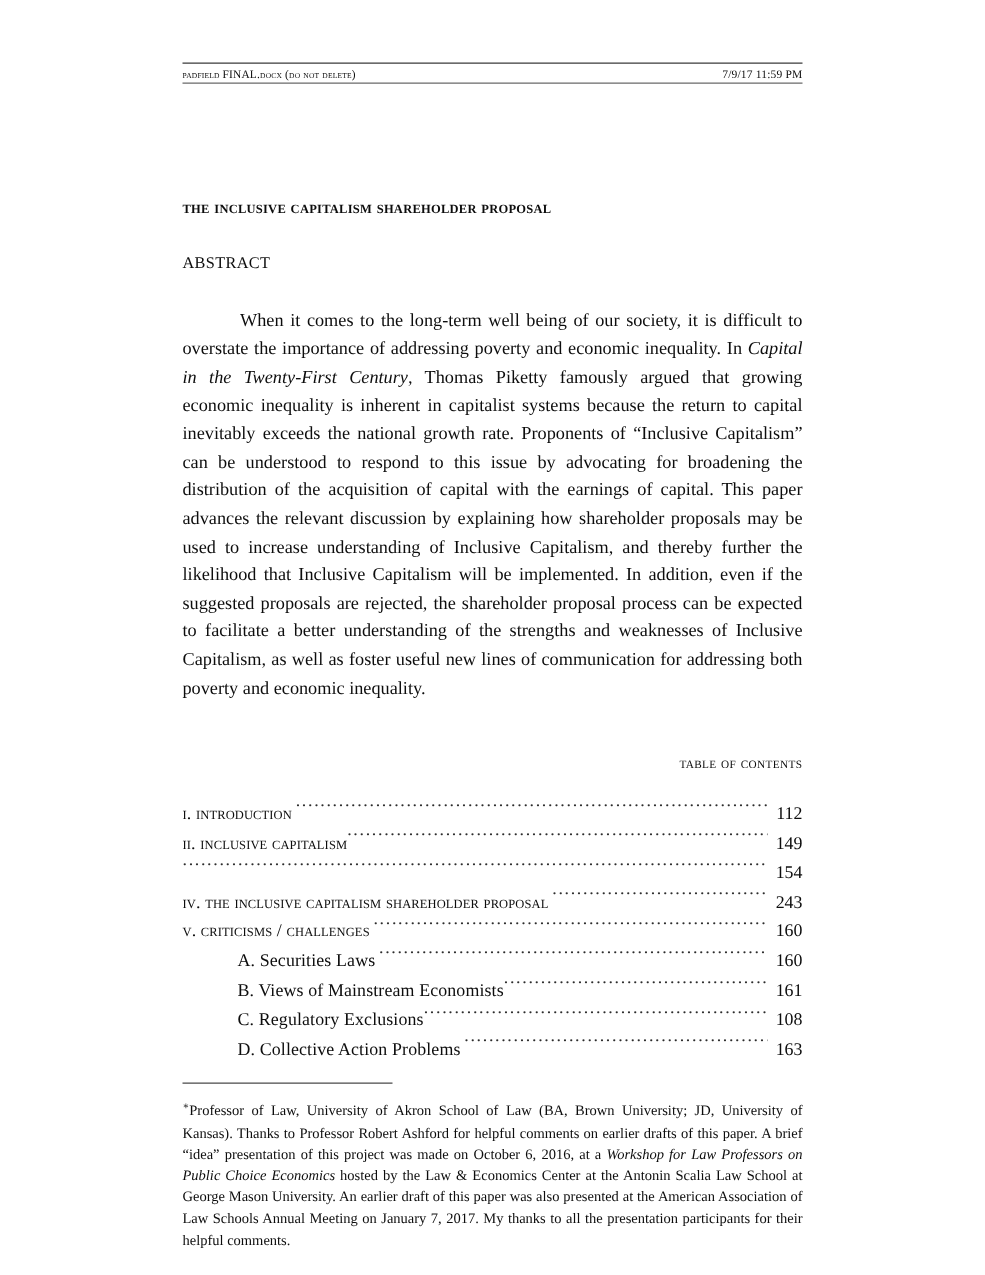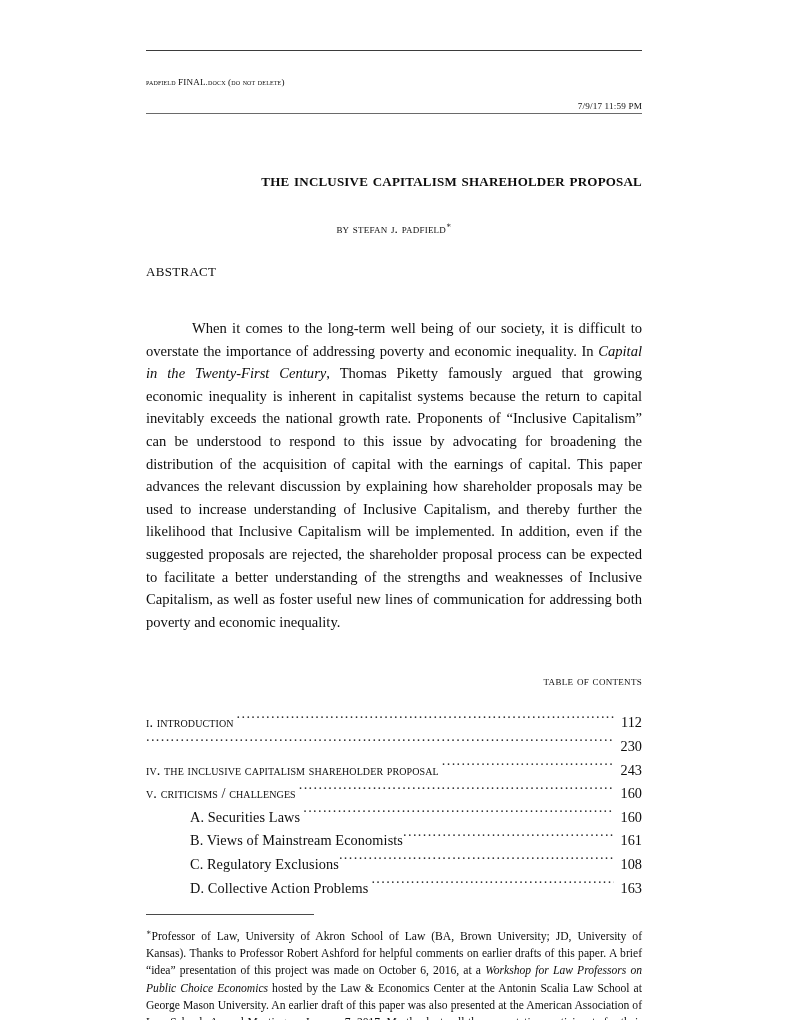--- a/index.html
+++ b/index.html
@@ -48,33 +48,32 @@
     font-variant: small-caps;
     text-transform: lowercase;
   }
   .running-head .left .asis {
     font-variant: normal;
     text-transform: none;
   }
   .running-head .right {
     font-variant: normal;
     font-size: 9.2px;
-    margin-top: 47px;
   }
   .header-rule-bottom {
     border-top: 1.1px solid #6a6a6a;
     width: 496px;
   }
 
   
   .title {
-    margin-top: 56px;
-    text-align: right;
+    margin-top: 92px;
+    text-align: left;
     font-weight: bold;
-    font-size: 18px;
+    font-size: 14px;
     font-variant: small-caps;
     text-transform: lowercase;
     letter-spacing: 0.2px;
     line-height: 1.2;
   }
   .byline {
     margin-top: 29px;
     text-align: center;
     font-size: 13.4px;
     font-variant: small-caps;
@@ -91,21 +90,21 @@
     margin-top: 22px;
     text-align: left;
     font-size: 19px;
     font-variant: small-caps;
     text-transform: lowercase;
     letter-spacing: 0.3px;
   }
 
   
   .abstract-body {
-    margin-top: 36px;
+    margin-top: 26px;
     text-align: justify;
     text-justify: inter-word;
     font-size: 14.6px;
     line-height: 22.6px;
     text-indent: 46px;
   }
   .abstract-body i { font-style: italic; }
 
   
   .toc-head {
@@ -191,38 +190,42 @@
 
     <div class="header-rule"></div>
     <div class="running-head">
       <div class="left"><span>Padfield </span><span class="asis">FINAL.<span style="font-variant:small-caps;text-transform:lowercase;">DOCX</span></span><span> (Do Not Delete)</span></div>
       <div class="right">7/9/17 11:59 PM</div>
     </div>
     <div class="header-rule-bottom"></div>
 
     <div class="title">The Inclusive Capitalism Shareholder Proposal</div>
 
-    <div class="byline"><span>By Stefan J. Padfield</span><span class="fn-mark">∗</span></div>
 
     <div class="abstract-head">Abstract</div>
     <div class="abstract-body"><span>When it comes to the long-term well being of our society, it is difficult to overstate the importance of addressing poverty and economic inequality.  In </span><i>Capital in the Twenty-First Century</i><span>, Thomas Piketty famously argued that growing economic inequality is inherent in capitalist systems because the return to capital inevitably exceeds the national growth rate.  Proponents of “Inclusive Capitalism” can be understood to respond to this issue by advocating for broadening the distribution of the acquisition of capital with the earnings of capital.   This paper advances the relevant discussion by explaining how shareholder proposals may be used to increase understanding of Inclusive Capitalism, and thereby further the likelihood that Inclusive Capitalism will be implemented.   In addition, even if the suggested proposals are rejected, the shareholder proposal process can be expected to facilitate a better understanding of the strengths and weaknesses of Inclusive Capitalism, as well as foster useful new lines of communication for addressing both poverty and economic inequality.</span></div>
 
     <div class="toc-head">Table of Contents</div>
     <div class="toc-list">
 
       <div class="toc-row">
         <span class="label">I. Introduction</span>
         <span class="leader"></span>
         <span class="pagenum">112</span>
       </div>
 
-
       <div class="toc-row tight">
-        <span class="leader"></span>
-        <span class="pagenum">230</span>
+        <span class="label">II. Inclusive Capitalism</span>
+        <span class="leader"></span>
+        <span class="pagenum">149</span>
+      </div>
+
+      <div class="toc-row tight">
+        <span class="leader"></span>
+        <span class="pagenum">154</span>
       </div>
 
       <div class="toc-row">
         <span class="label">IV. The Inclusive Capitalism Shareholder Proposal</span>
         <span class="leader"></span>
         <span class="pagenum">243</span>
       </div>
 
       <div class="toc-row">
         <span class="label">V. Criticisms / Challenges</span>

